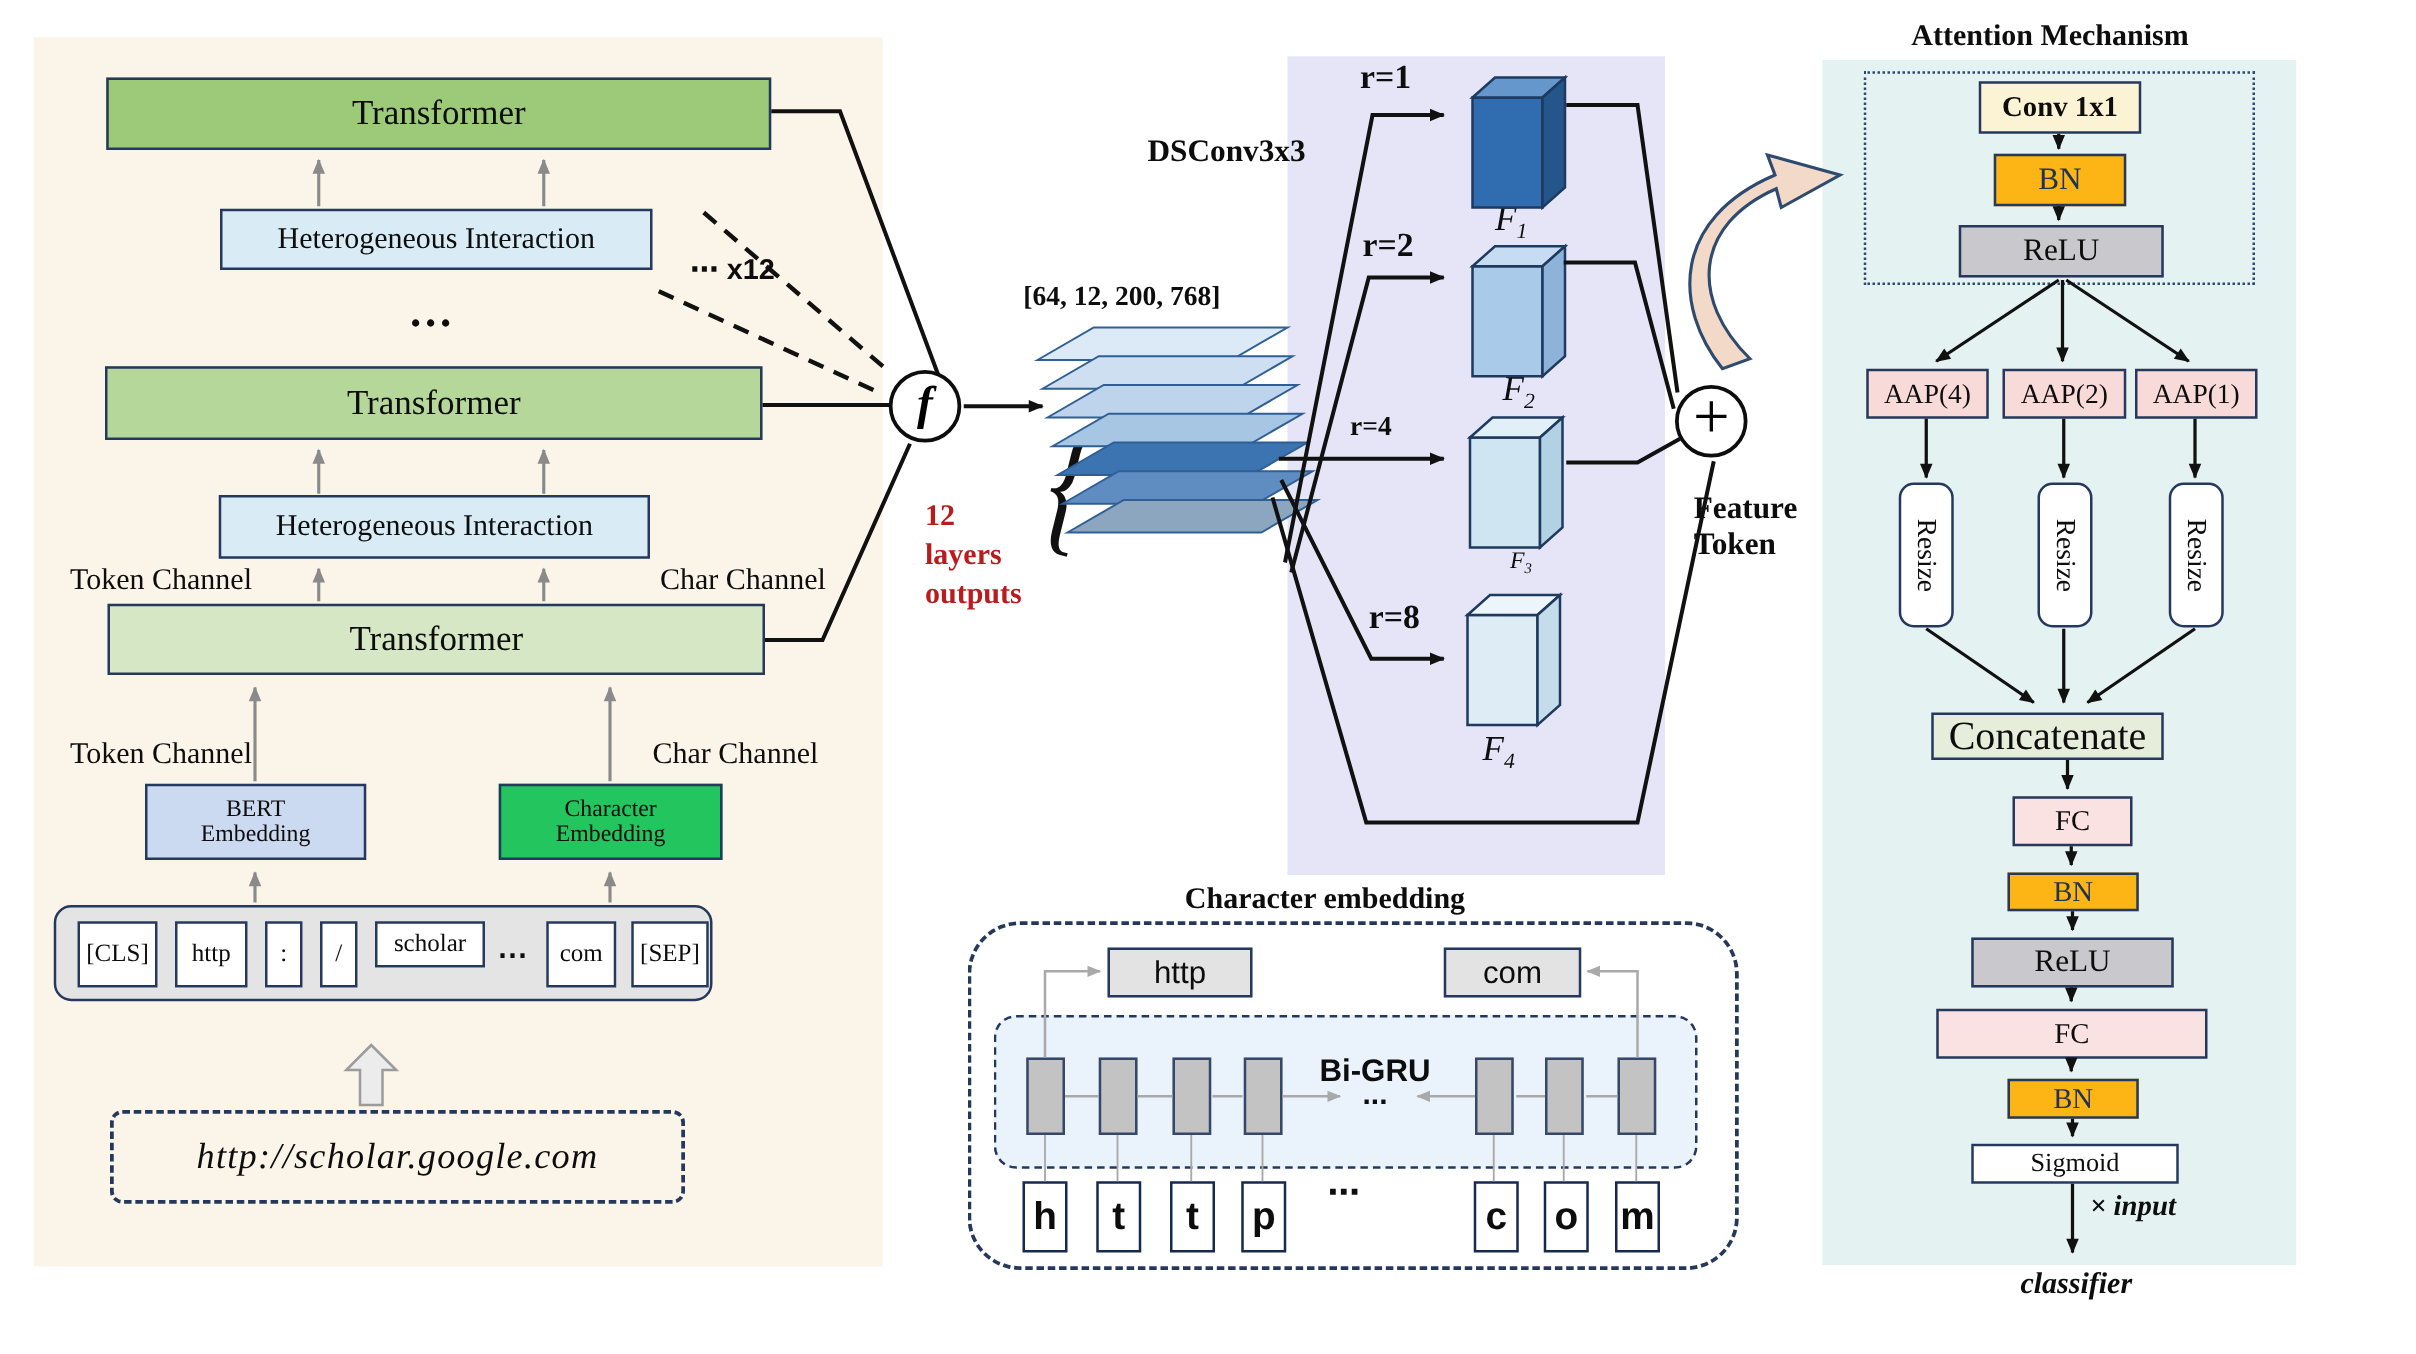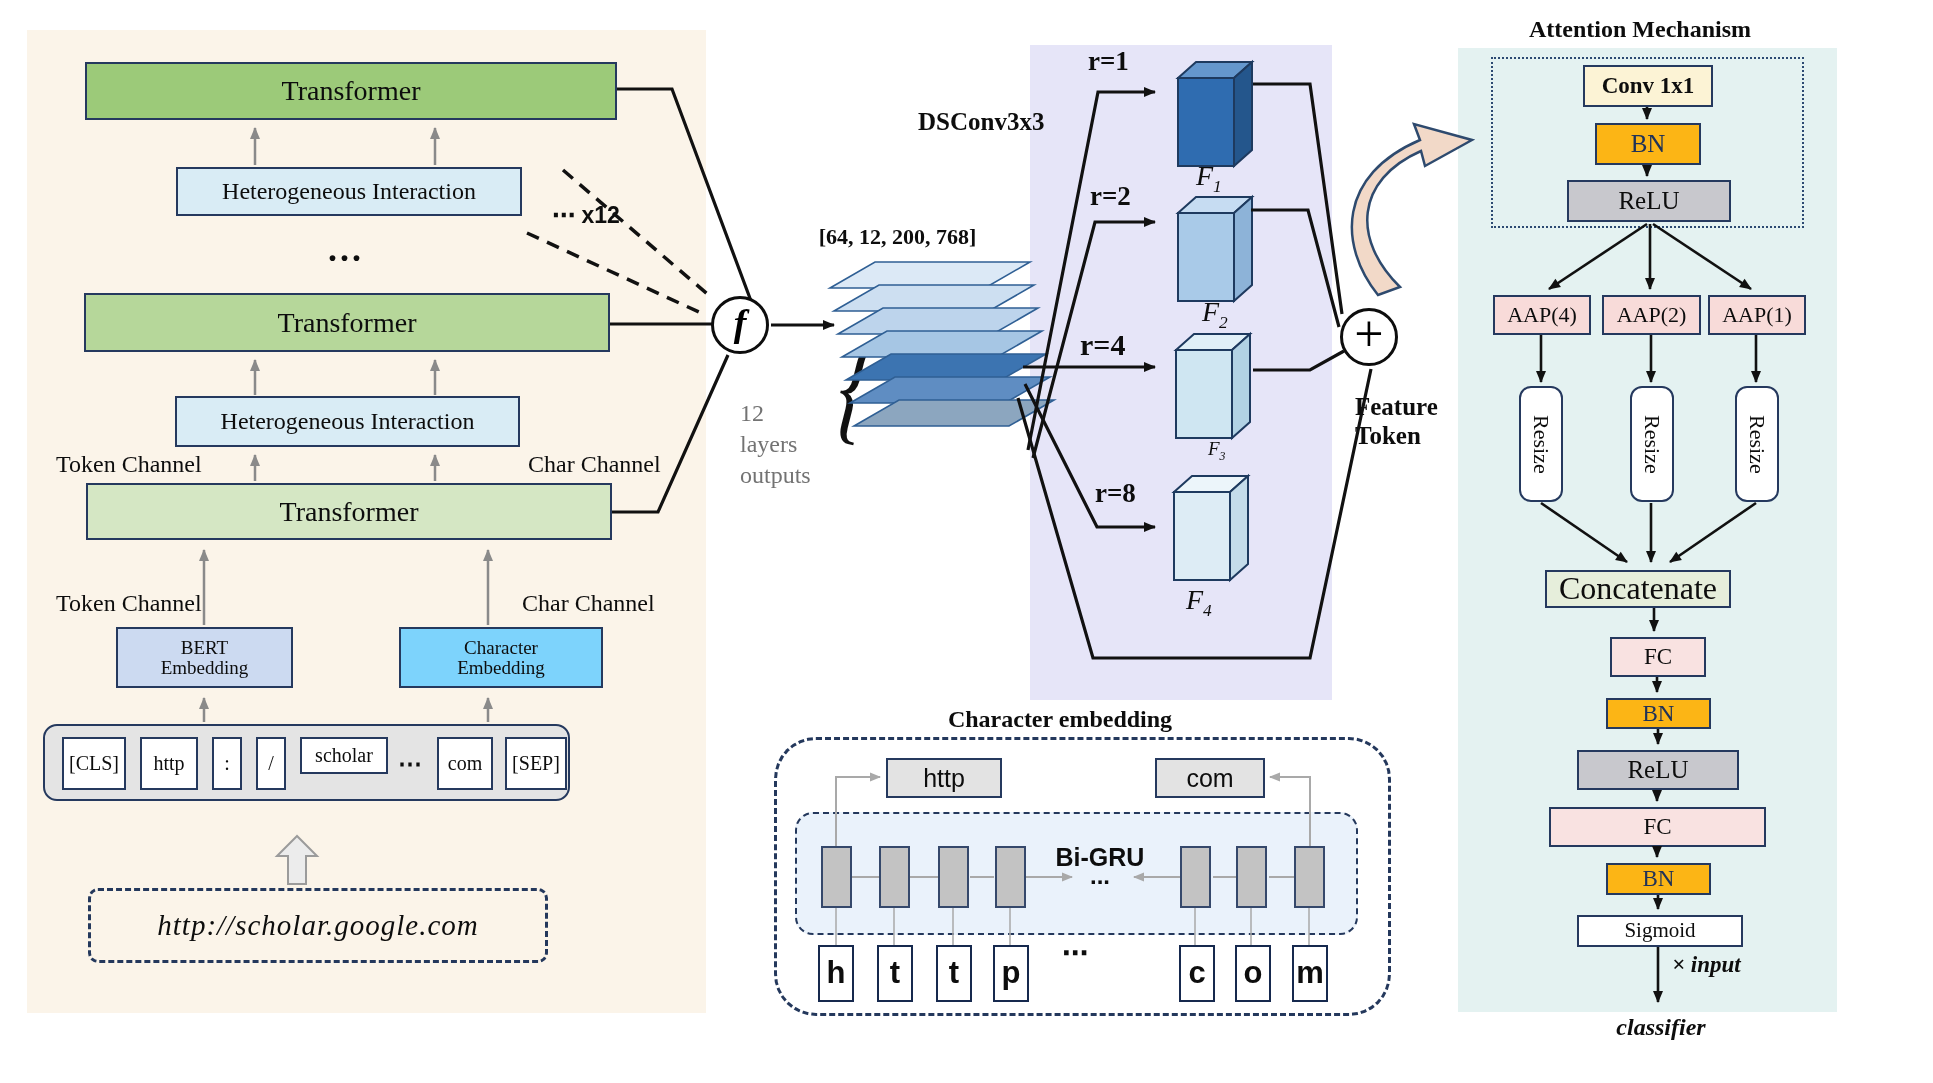--- a/index.html
+++ b/index.html
@@ -170,21 +170,21 @@
   <div class="bx" style="left:86px;top:483px;width:526px;height:57px;background:#d5e7c4;font-size:28px;">Transformer</div>
 
   <div class="lbl serif" style="left:56px;top:590px;font-size:24px;">Token Channel</div>
   <div class="lbl serif" style="left:522px;top:590px;font-size:24px;">Char Channel</div>
 
   <div class="bx twoline" style="left:116px;top:627px;width:177px;height:61px;background:#ccdaf1;font-size:19px;">
     <span>BERT</span>
     <span>Embedding</span>
   </div>
 
-  <div class="bx twoline" style="left:399px;top:627px;width:204px;height:61px;background:#7dd3fc;font-size:19px;">
+  <div class="bx twoline" style="left:399px;top:627px;width:179px;height:61px;background:#22c55e;font-size:19px;">
     <span>Character</span>
     <span>Embedding</span>
   </div>
 
   <div class="bx" style="left:43px;top:724px;width:527px;height:77px;background:#e4e4e4;border-width:2.5px;border-radius:14px;"></div>
 
   <div class="bx" style="left:62px;top:737px;width:64px;height:53px;background:#fff;font-size:20px;">[CLS]</div>
   <div class="bx" style="left:140px;top:737px;width:58px;height:53px;background:#fff;font-size:20px;">http</div>
   <div class="bx" style="left:212px;top:737px;width:30px;height:53px;background:#fff;font-size:20px;">:</div>
   <div class="bx" style="left:256px;top:737px;width:30px;height:53px;background:#fff;font-size:20px;">/</div>
@@ -196,31 +196,31 @@
   <div class="bx ital" style="left:88px;top:888px;width:460px;height:75px;background:transparent;border:3px dashed #24385c;border-radius:10px;font-size:29px;letter-spacing:1px;">http://scholar.google.com</div>
 
   <div class="circle" style="left:711px;top:296px;width:58px;height:58px;">
     <span class="bold ital serif" style="font-size:38px;margin-top:-4px;">f</span>
   </div>
 
   <div class="lbl bold serif" style="left:795px;top:224px;width:205px;text-align:center;font-size:22px;">[64, 12, 200, 768]</div>
 
   <div class="lbl serif" style="left:826px;top:330px;font-size:118px;line-height:1;transform:rotate(14deg) scaleX(0.72);color:#111;">{</div>
 
-  <div class="abs" style="left:740px;top:398px;z-index:2;font-weight:normal;font-size:24px;line-height:31px;color:#737373;">
+  <div class="abs" style="left:740px;top:398px;z-index:2;font-weight:bold;font-size:24px;line-height:31px;color:#b91c1c;">
     <div>12</div>
     <div>layers</div>
     <div>outputs</div>
   </div>
 
   <div class="lbl bold serif" style="left:918px;top:108px;font-size:25px;">DSConv3x3</div>
 
   <div class="lbl bold serif" style="left:1088px;top:46px;font-size:27px;">r=1</div>
   <div class="lbl bold serif" style="left:1090px;top:181px;font-size:27px;">r=2</div>
-  <div class="lbl bold serif" style="left:1080px;top:328px;font-size:30px;">r=4</div>
+  <div class="lbl bold serif" style="left:1080px;top:328px;font-size:22px;">r=4</div>
   <div class="lbl bold serif" style="left:1095px;top:478px;font-size:27px;">r=8</div>
 
   <div class="lbl ital serif" style="left:1196px;top:160px;font-size:28px;">
     <span>F</span><sub>1</sub>
   </div>
   <div class="lbl ital serif" style="left:1202px;top:296px;font-size:28px;">
     <span>F</span><sub>2</sub>
   </div>
   <div class="lbl ital serif" style="left:1208px;top:438px;font-size:19px;">
     <span>F</span><sub>3</sub>

